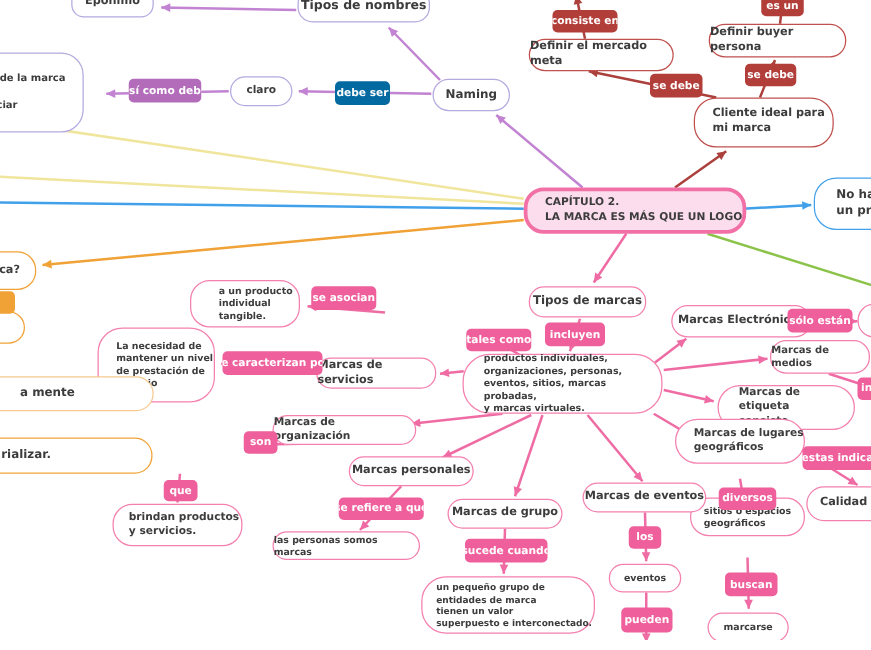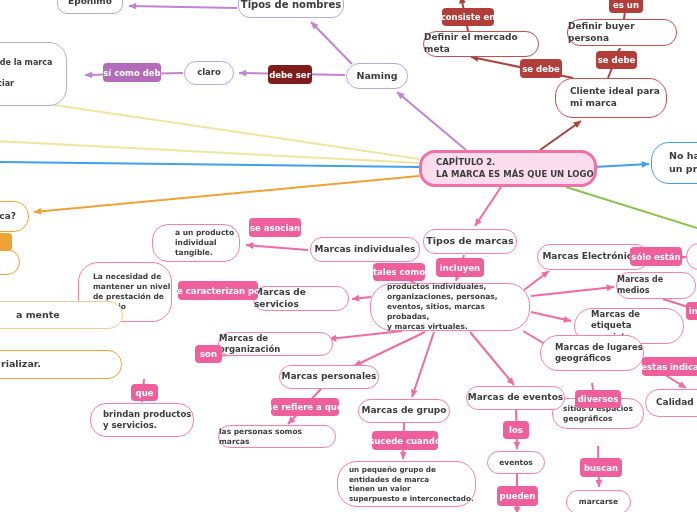--- a/index.html
+++ b/index.html
@@ -98,41 +98,40 @@
       <line x1="616" y1="344" x2="686" y2="388" stroke="#ef6ba3" stroke-width="2"></line>
       <polygon points="686,388 678.05044997473,387.10297469616 681.7448592529909,381.2255053898359" fill="#ef6ba3"></polygon>
     </svg>
 <div class="node" style="left: 57px; top: -10px; width: 66px; height: 24px; font-size: 9px; border-radius: 10px; border-color: rgb(181, 169, 224);">Epónimo</div>
     <div class="node" style="left: 238px; top: -9px; width: 106px; height: 27px; font-size: 10px; border-radius: 12px; border-color: rgb(181, 169, 224);">Tipos de nombres</div>
     <div class="node" style="left: -68px; top: 42px; width: 135px; height: 64px; font-size: 8px; border-radius: 18px; border-color: rgb(181, 169, 224); justify-content: flex-start; text-align: left; padding-left: 10px;">la identidad de la marca
 de recordar
 y de pronunciar</div>
     <div class="elabel" style="left: 103px; top: 63px; width: 58px; height: 19px; font-size: 8.5px; background: rgb(178, 108, 186);">así como debe</div>
     <div class="node" style="left: 184px; top: 61px; width: 50px; height: 24px; font-size: 8.5px; border-radius: 12px; border-color: rgb(181, 169, 224);">claro</div>
-    <div class="elabel" style="left: 268px; top: 65px; width: 44px; height: 19px; font-size: 8.5px; background: #7f1d1d;">debe ser</div>
+    <div class="elabel" style="left: 268px; top: 65px; width: 44px; height: 19px; font-size: 8.5px; background: #0369a1;">debe ser</div>
     <div class="node" style="left: 346px; top: 63px; width: 62px; height: 26px; font-size: 9.5px; border-radius: 13px; border-color: rgb(181, 169, 224);">Naming</div>
     <div class="elabel" style="left: 442px; top: 8px; width: 52px; height: 18px; font-size: 8.5px; background: rgb(178, 62, 58);">consiste en</div>
     <div class="node" style="left: 423px; top: 31px; width: 116px; height: 26px; font-size: 9px; border-radius: 13px; border-color: rgb(192, 80, 77);">Definir el mercado meta</div>
     <div class="elabel" style="left: 609px; top: -3px; width: 34px; height: 16px; font-size: 8.5px; background: rgb(178, 62, 58);">es un</div>
     <div class="node" style="left: 567px; top: 19px; width: 110px; height: 27px; font-size: 9px; border-radius: 13px; border-color: rgb(192, 80, 77);">Definir buyer persona</div>
     <div class="elabel" style="left: 520px; top: 59px; width: 42px; height: 19px; font-size: 8.5px; background: rgb(178, 62, 58);">se debe</div>
     <div class="elabel" style="left: 596px; top: 51px; width: 41px; height: 18px; font-size: 8.5px; background: rgb(178, 62, 58);">se debe</div>
     <div class="node" style="left: 555px; top: 78px; width: 112px; height: 40px; font-size: 9px; border-radius: 18px; border-color: rgb(192, 80, 77); justify-content: flex-start; text-align: left; padding-left: 14px;">Cliente ideal para
 mi marca</div>
     <div class="node" style="left: 419px; top: 150px; width: 178px; height: 37px; font-size: 8.5px; border-radius: 16px; border-color: rgb(241, 112, 165); border-width: 3px; background: rgb(251, 221, 237); justify-content: flex-start; text-align: left; padding-left: 14px;">CAPÍTULO 2.
 LA MARCA ES MÁS QUE UN LOGO</div>
     <div class="node" style="left: 651px; top: 142px; width: 130px; height: 42px; font-size: 9.5px; border-radius: 18px; border-color: rgb(65, 160, 234); justify-content: flex-start; text-align: left; padding-left: 17px;">No hay marca sin
 un producto</div>
     <div class="node" style="left: 423px; top: 229px; width: 94px; height: 25px; font-size: 9.5px; border-radius: 12px; border-color: rgb(244, 128, 174);">Tipos de marcas</div>
     <div class="elabel" style="left: 436px; top: 258px; width: 48px; height: 19px; font-size: 8.5px; background: rgb(238, 95, 155);">incluyen</div>
     <div class="node" style="left: 152px; top: 224px; width: 88px; height: 38px; font-size: 7.5px; border-radius: 16px; border-color: rgb(244, 128, 174); justify-content: flex-start; text-align: left; padding-left: 22px;">a un producto
 individual
 tangible.</div>
-    <div class="elabel" style="left: 249px; top: 218px; width: 52px; height: 19px; font-size: 8.5px; background: rgb(238, 95, 155);">se asocian</div>
-    <div class="node" style="left: 310px; top: 237px; width: 110px; height: 25px; font-size: 9px; border-radius: 12px; border-color: rgb(244, 128, 174);">Marcas individuales</div>
+    <div class="elabel" style="left: 249px; top: 229px; width: 52px; height: 19px; font-size: 8.5px; background: rgb(238, 95, 155);">se asocian</div>
     <div class="elabel" style="left: 373px; top: 263px; width: 52px; height: 18px; font-size: 8.5px; background: rgb(238, 95, 155);">tales como</div>
     <div class="node" style="left: 78px; top: 262px; width: 94px; height: 60px; font-size: 7.5px; border-radius: 20px; border-color: rgb(244, 128, 174); justify-content: flex-start; text-align: left; padding-left: 14px;">La necesidad de
 mantener un nivel
 de prestación de
 servicio</div>
     <div class="elabel" style="left: 178px; top: 281px; width: 80px; height: 19px; font-size: 8.5px; background: rgb(238, 95, 155);">se caracterizan por</div>
     <div class="node" style="left: 253px; top: 286px; width: 96px; height: 25px; font-size: 9px; border-radius: 12px; border-color: rgb(244, 128, 174);">Marcas de servicios</div>
     <div class="node" style="left: 370px; top: 283px; width: 160px; height: 48px; font-size: 7.5px; border-radius: 22px; border-color: rgb(244, 128, 174); justify-content: flex-start; text-align: left; padding-left: 16px;">productos individuales,
 organizaciones, personas,
 eventos, sitios, marcas probadas,

